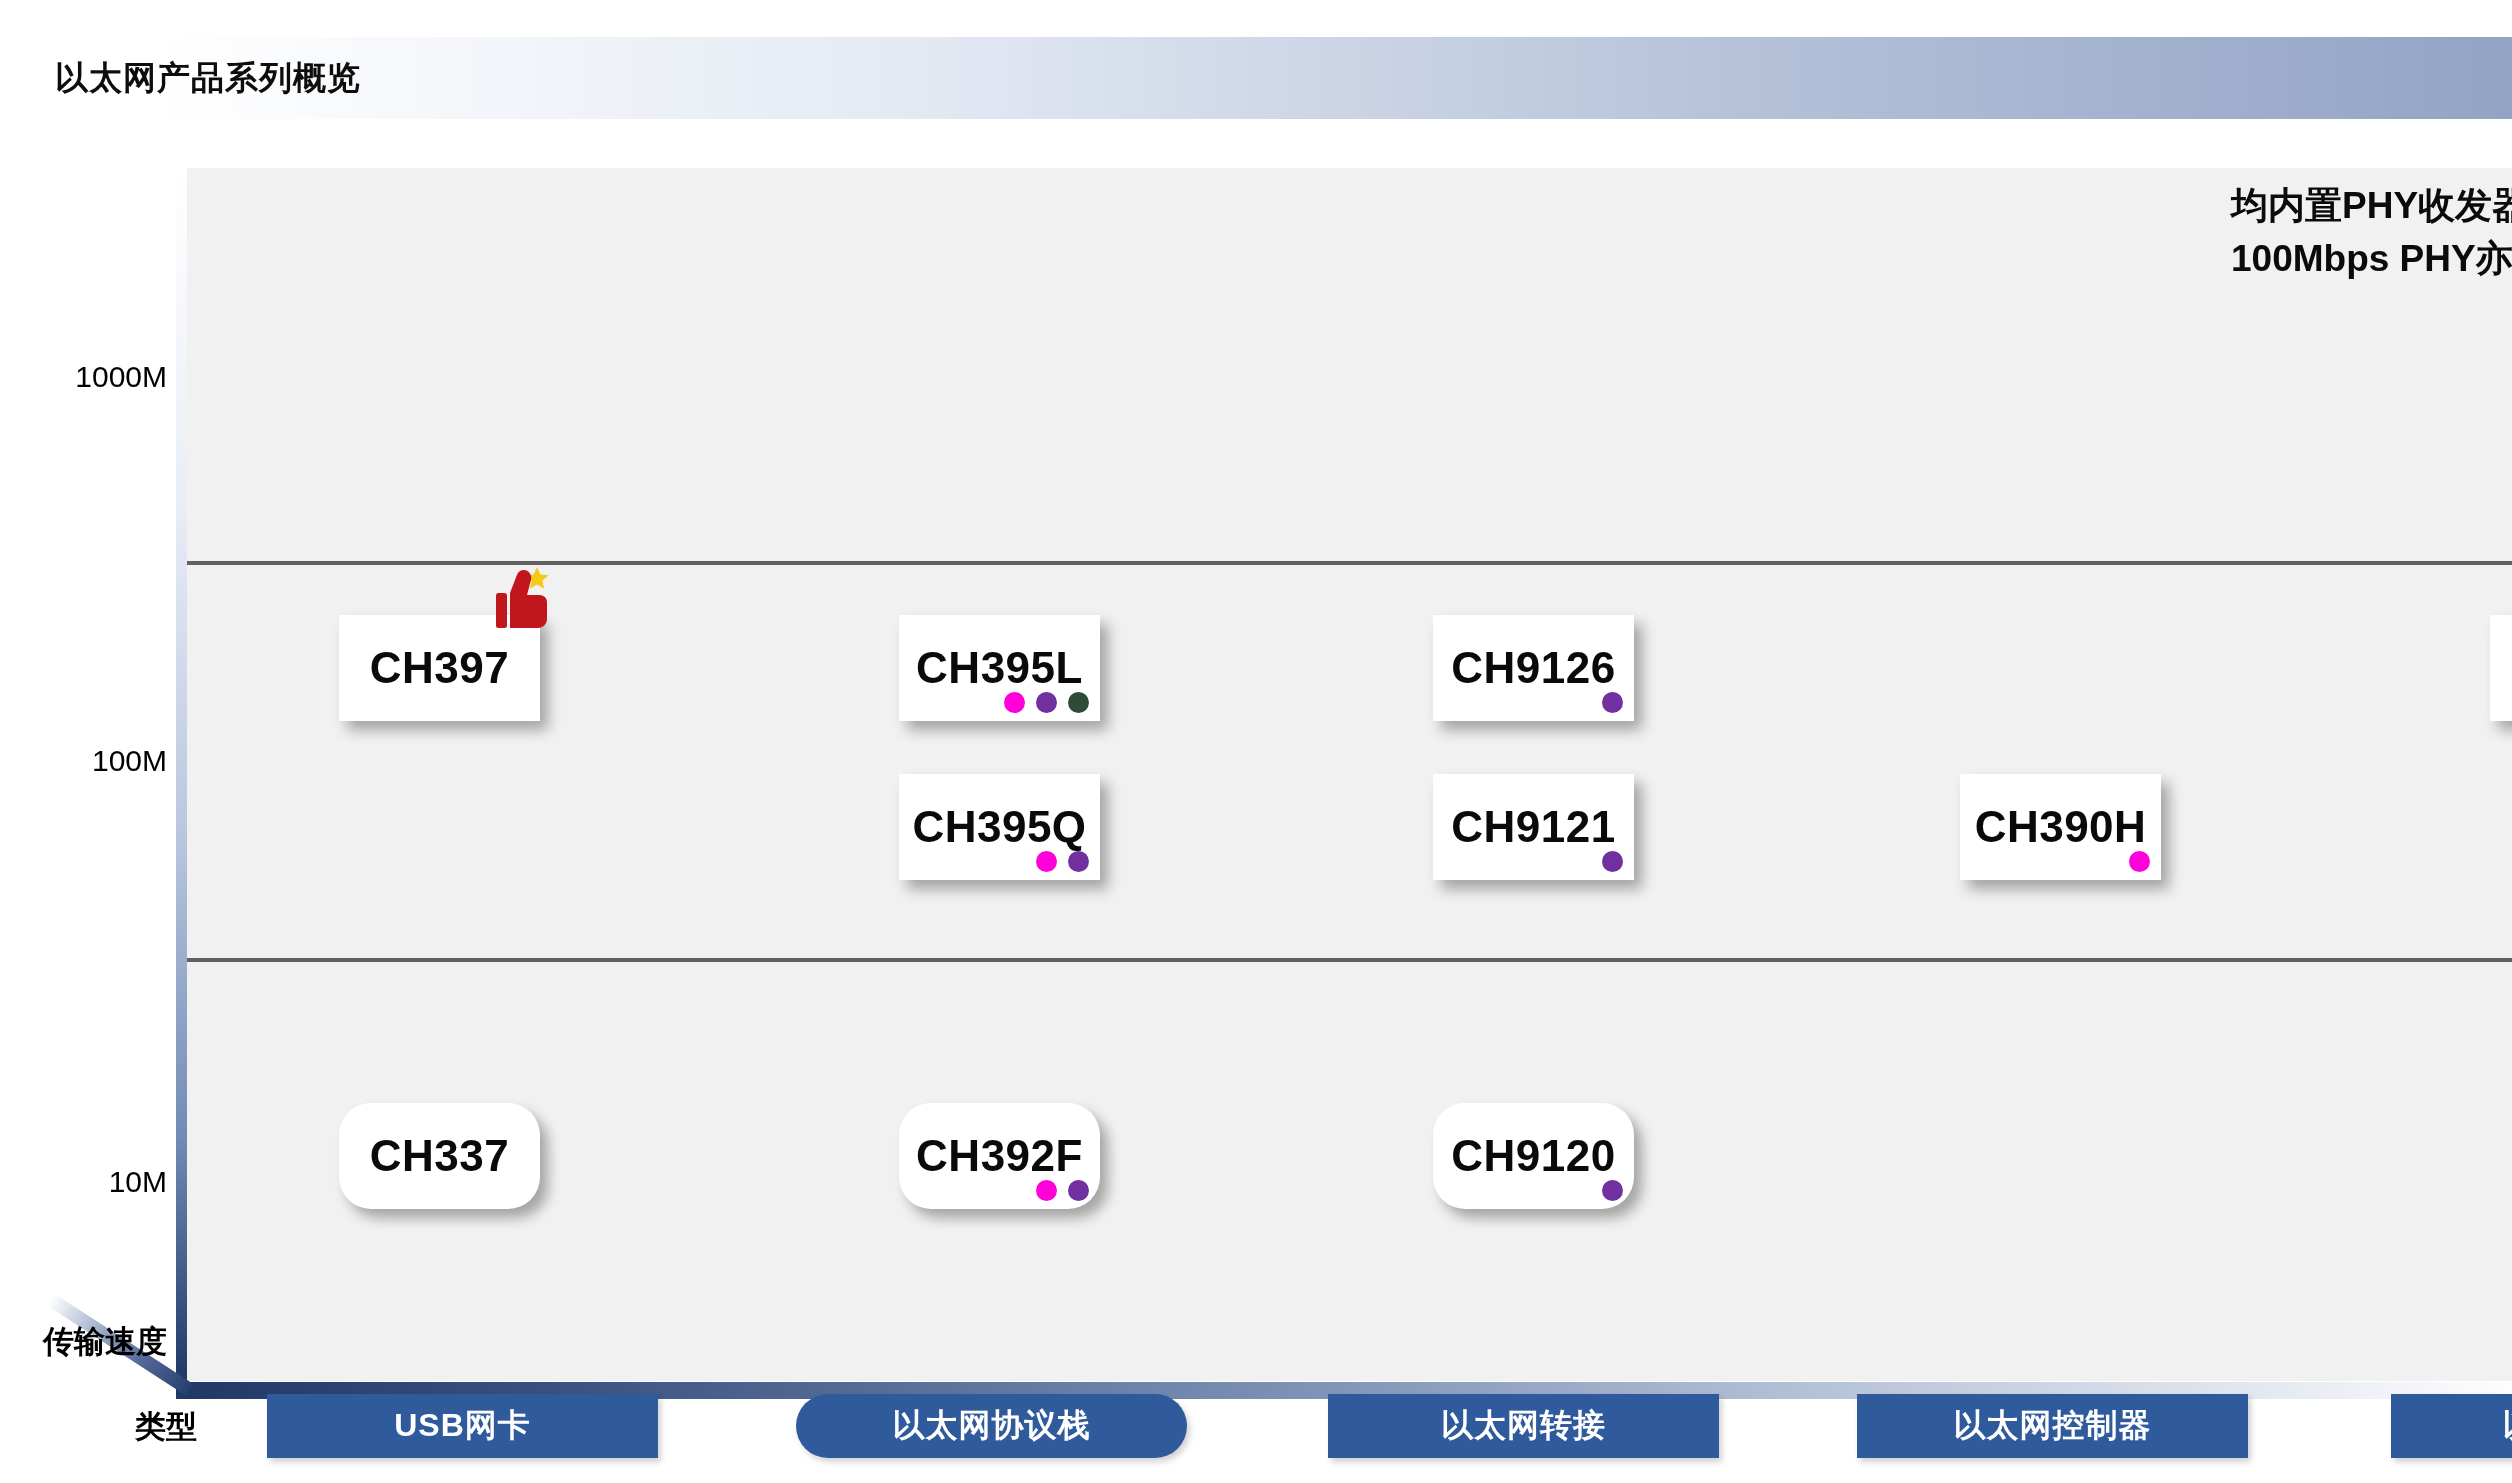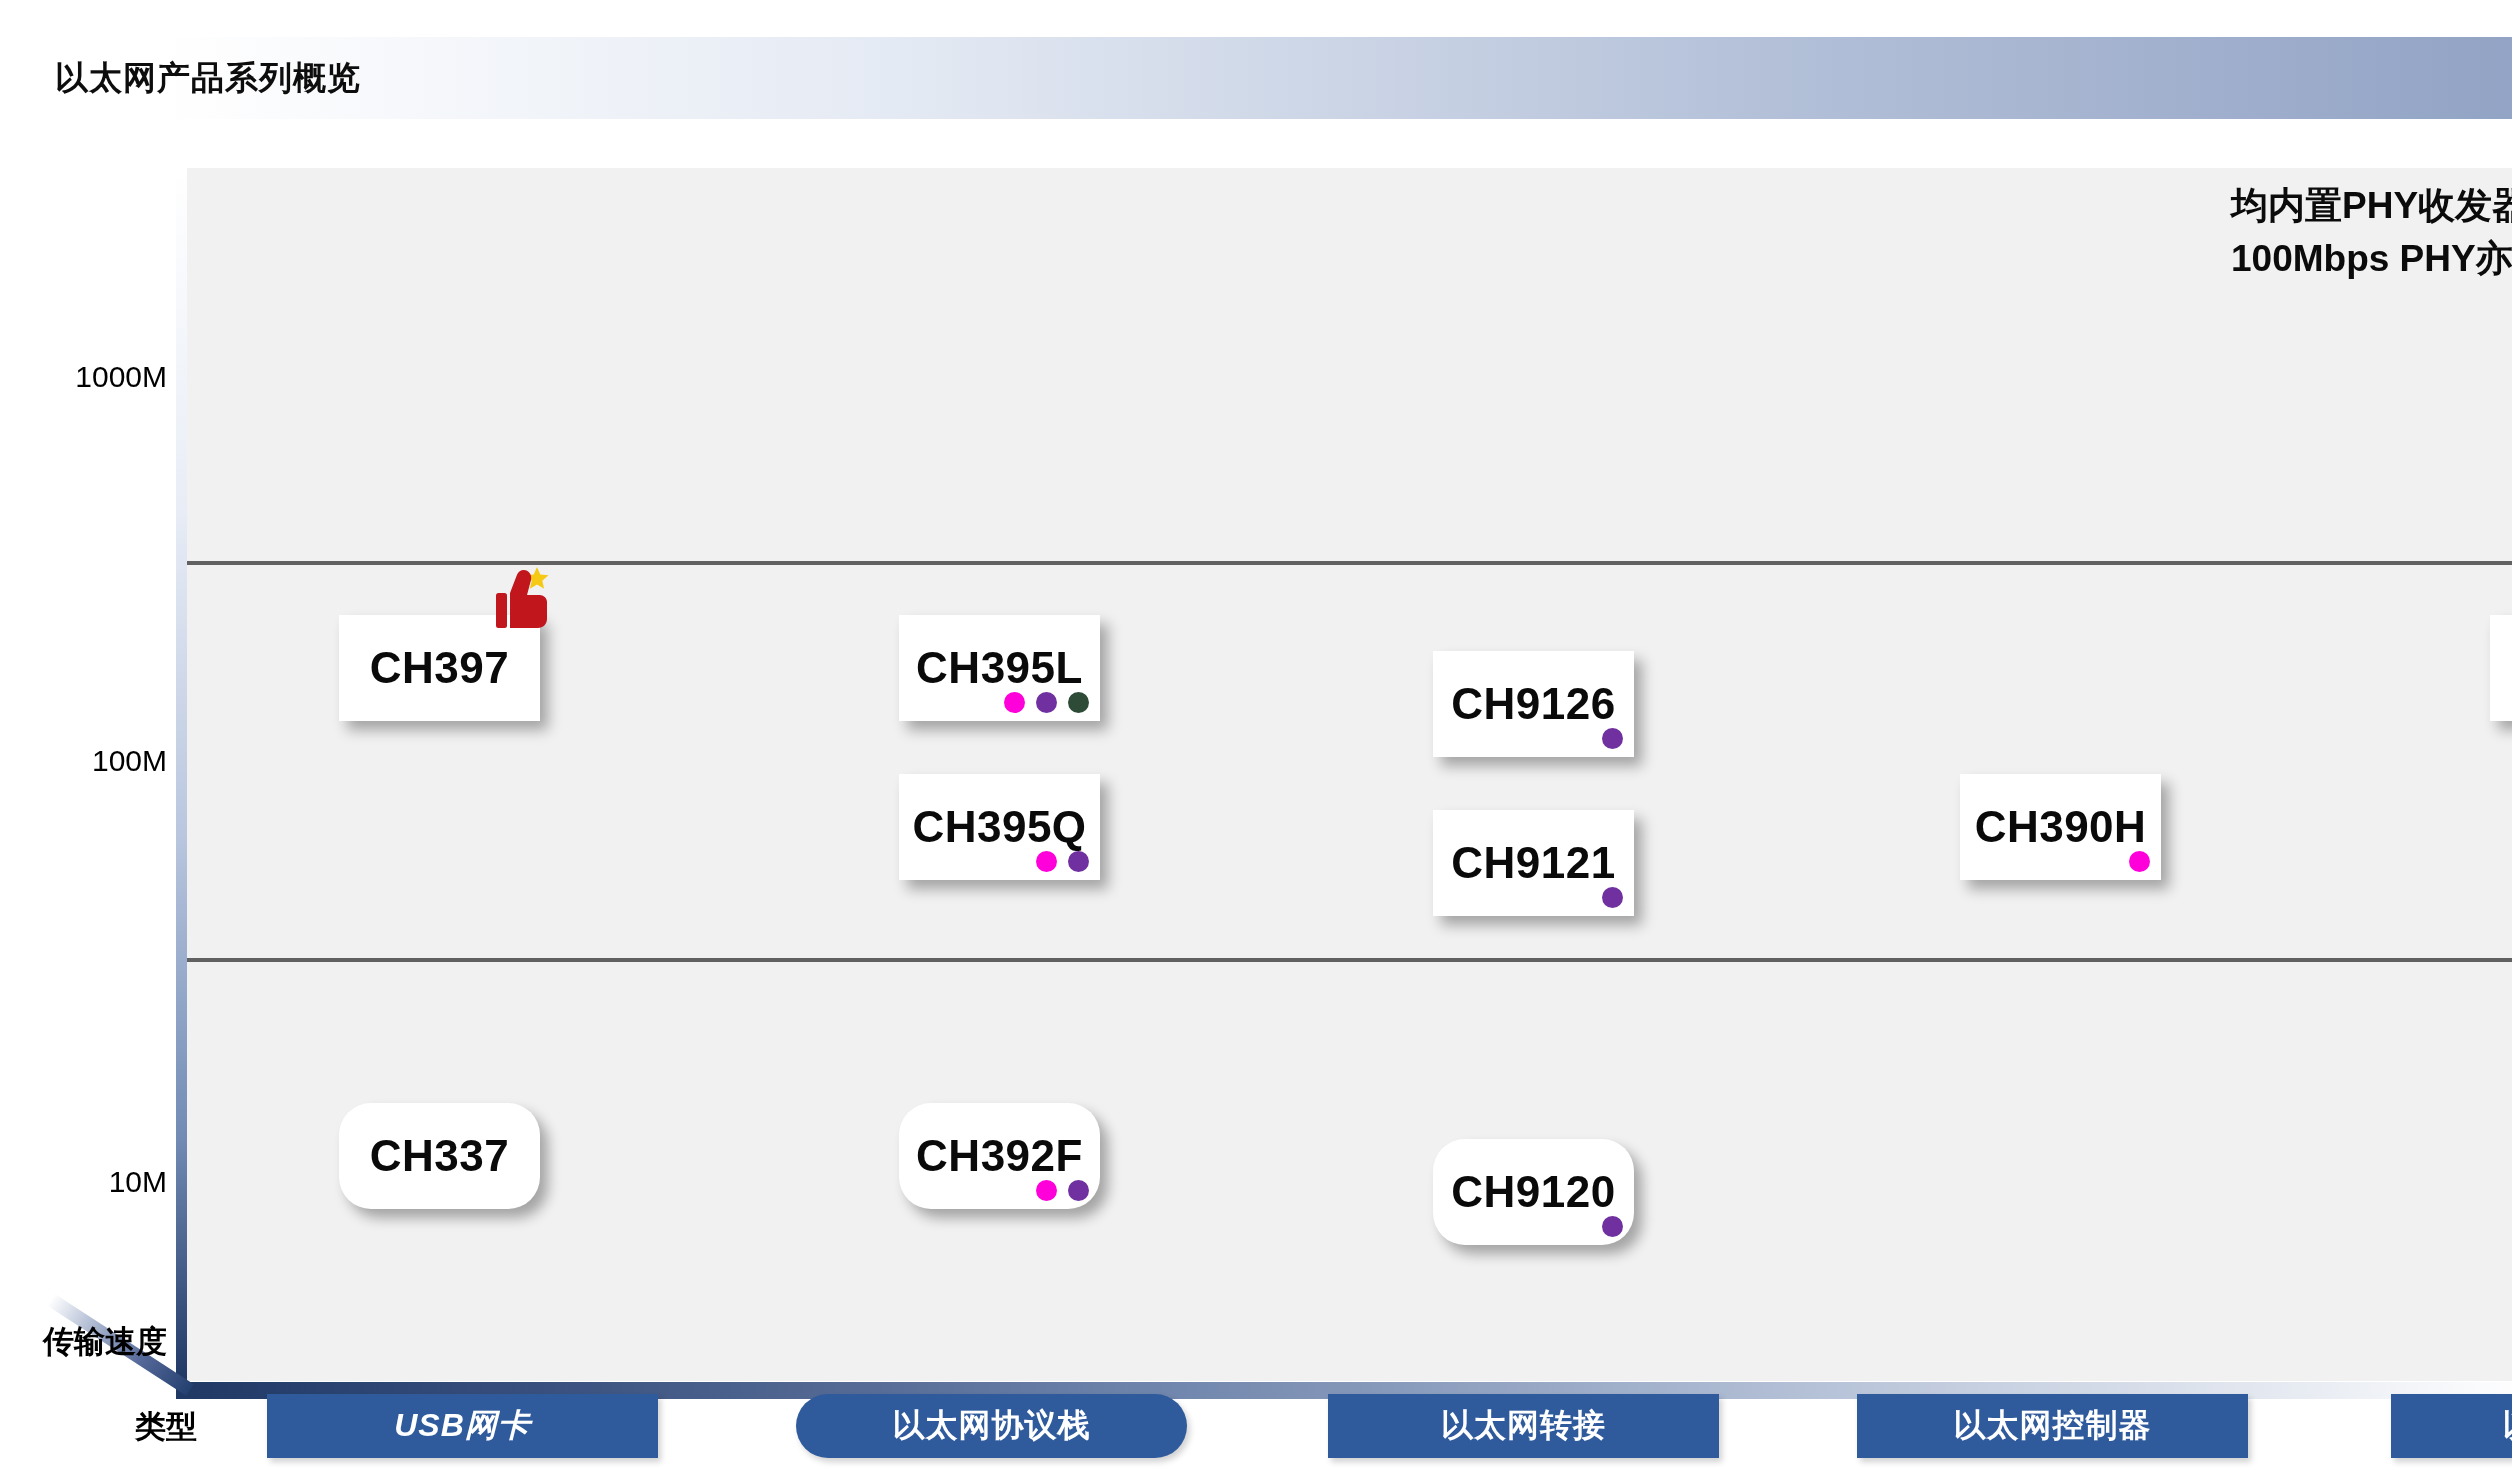--- a/index.html
+++ b/index.html
@@ -38,35 +38,35 @@
   
   .note{position:absolute;left:2231px;top:179px;font-size:37px;font-weight:600;
         color:#0b0b0b;line-height:53px;white-space:nowrap;}
 
   
   .box{position:absolute;width:201px;height:106px;background:#ffffff;
        box-shadow:8px 9px 13px rgba(0,0,0,0.32);
        display:flex;align-items:center;justify-content:center;}
   .box .lbl{font-size:44px;font-weight:700;color:#0a0a0a;letter-spacing:0.5px;}
   .row1{top:615px;} .row2{top:774px;} .row3{top:1103px;border-radius:32px;}
-  .col1{left:339px;} .col2{left:899px;} .col3{left:1433px;margin-top:36px;} .col4{left:1960px;} .col5{left:2490px;}
+  .col1{left:339px;} .col2{left:899px;} .col3{left:1433px;} .col4{left:1960px;} .col5{left:2490px;}
   .dots{position:absolute;right:11px;bottom:8px;display:flex;gap:11px;}
   .dot{width:21px;height:21px;border-radius:50%;}
   .dot-spi{background:#ff00db;}
   .dot-serial{background:#7030a0;}
   .dot-parallel{background:#2e4b38;}
 
   
   .badge{position:absolute;right:-20px;top:-51px;width:75px;height:70px;}
 
   
   .cat{position:absolute;top:1394px;width:391px;height:64px;background:#2f5b9d;
        display:flex;align-items:center;justify-content:center;box-shadow:3px 4px 6px rgba(0,0,0,0.18);}
   .cat span{color:#ffffff;font-size:32px;font-weight:700;letter-spacing:1px;}
-  .cat1{left:267px;font-style:italic;} .cat2{left:796px;border-radius:32px;} .cat3{left:1328px;} .cat4{left:1857px;} .cat5{left:2391px;}
+  .cat1{left:267px;} .cat2{left:796px;border-radius:32px;} .cat3{left:1328px;} .cat4{left:1857px;} .cat5{left:2391px;}
 </style>
 </head>
 <body>
 
 <div id="stage">
 
   <header class="title-bar">
     <h1>以太网产品系列概览</h1>
   </header>
 

